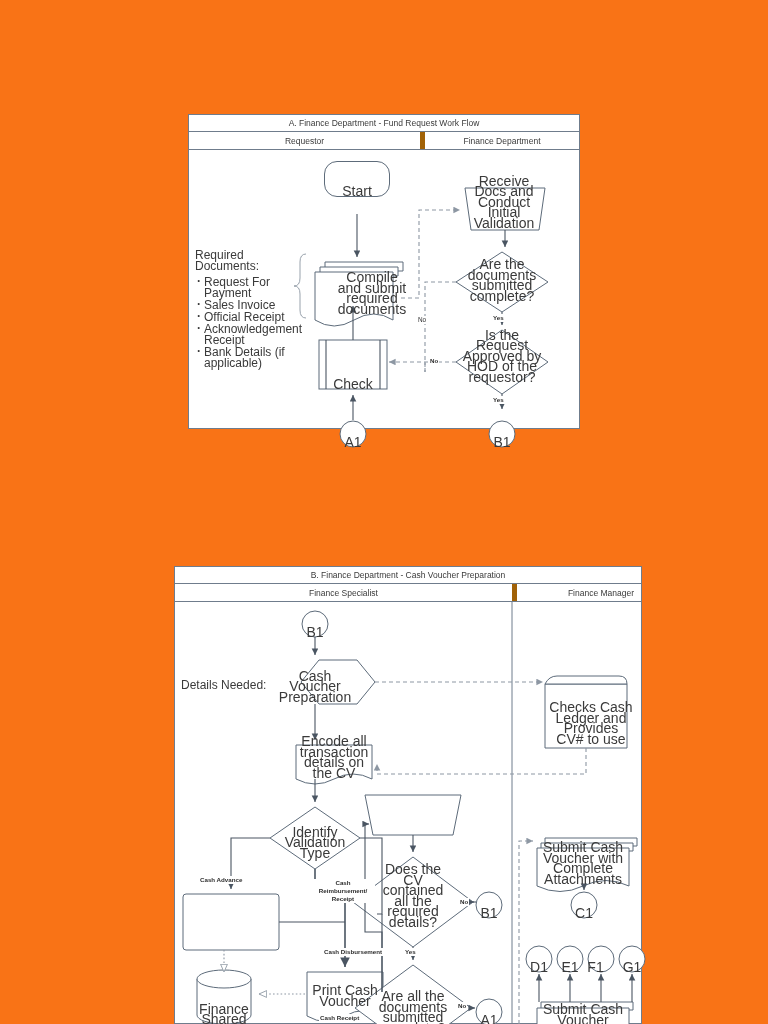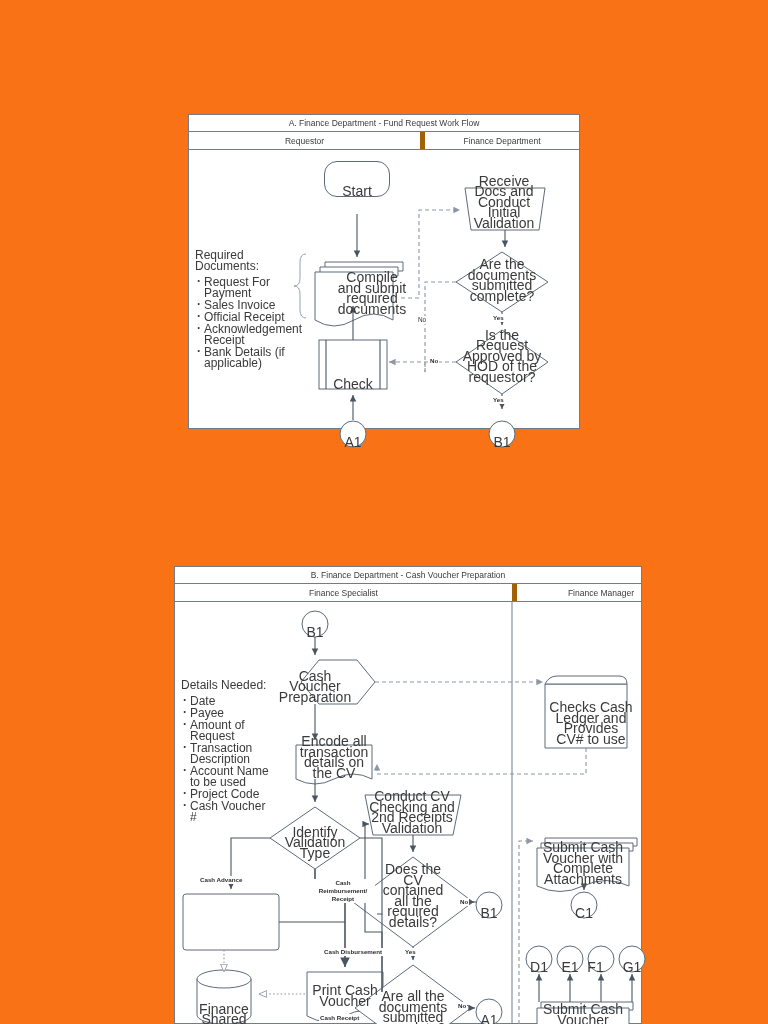--- a/index.html
+++ b/index.html
@@ -282,23 +282,20 @@
 
 
       <div class="sh" style="left:24px;top:397px;width:50px;height:36px;">
         <span>Finance Shared Drive</span>
       </div>
 
       <div class="sh" style="left:133px;top:374px;width:74px;height:30px;">
         <span>Print Cash Voucher</span>
       </div>
 
-      <div class="sh" style="left:192px;top:195px;width:90px;height:36px;">
-        <span>Conduct CV Checking and 2nd Receipts Validation</span>
-      </div>
 
       <div class="sh" style="left:198px;top:275px;width:80px;height:50px;">
         <span>Does the CV contained all the required details?</span>
       </div>
 
       <div class="sh" style="left:202px;top:383px;width:72px;height:48px;">
         <span>Are all the documents submitted complete?</span>
       </div>
 
       <div class="sh" style="left:301px;top:290px;width:26px;height:26px;">
@@ -333,29 +330,20 @@
       <div class="sh" style="left:444px;top:344px;width:26px;height:26px;">
         <span>G1</span>
       </div>
 
       <div class="sh" style="left:364px;top:408px;width:88px;height:15px;">
         <span>Submit Cash Voucher</span>
       </div>
 
       <div class="note" style="left:6px;top:78px;width:92px;">
         <div>Details Needed:</div>
-        <ul>
-          <li>Date</li>
-          <li>Payee</li>
-          <li>Amount of Request</li>
-          <li>Transaction Description</li>
-          <li>Account Name to be used</li>
-          <li>Project Code</li>
-          <li>Cash Voucher #</li>
-        </ul>
       </div>
 
       <div class="edgelbl b" style="left:24px;top:274px;">Cash Advance</div>
       <div class="edgelbl b" style="left:136px;top:277px;width:62px;white-space:normal;text-align:center;">
         <span>Cash Reimbursement/ Receipt</span>
       </div>
       <div class="edgelbl b" style="left:148px;top:346px;">Cash Disbursement</div>
       <div class="edgelbl b" style="left:144px;top:412px;">Cash Receipt</div>
       <div class="edgelbl b" style="left:284px;top:296px;">No</div>
       <div class="edgelbl b" style="left:229px;top:346px;">Yes</div>

